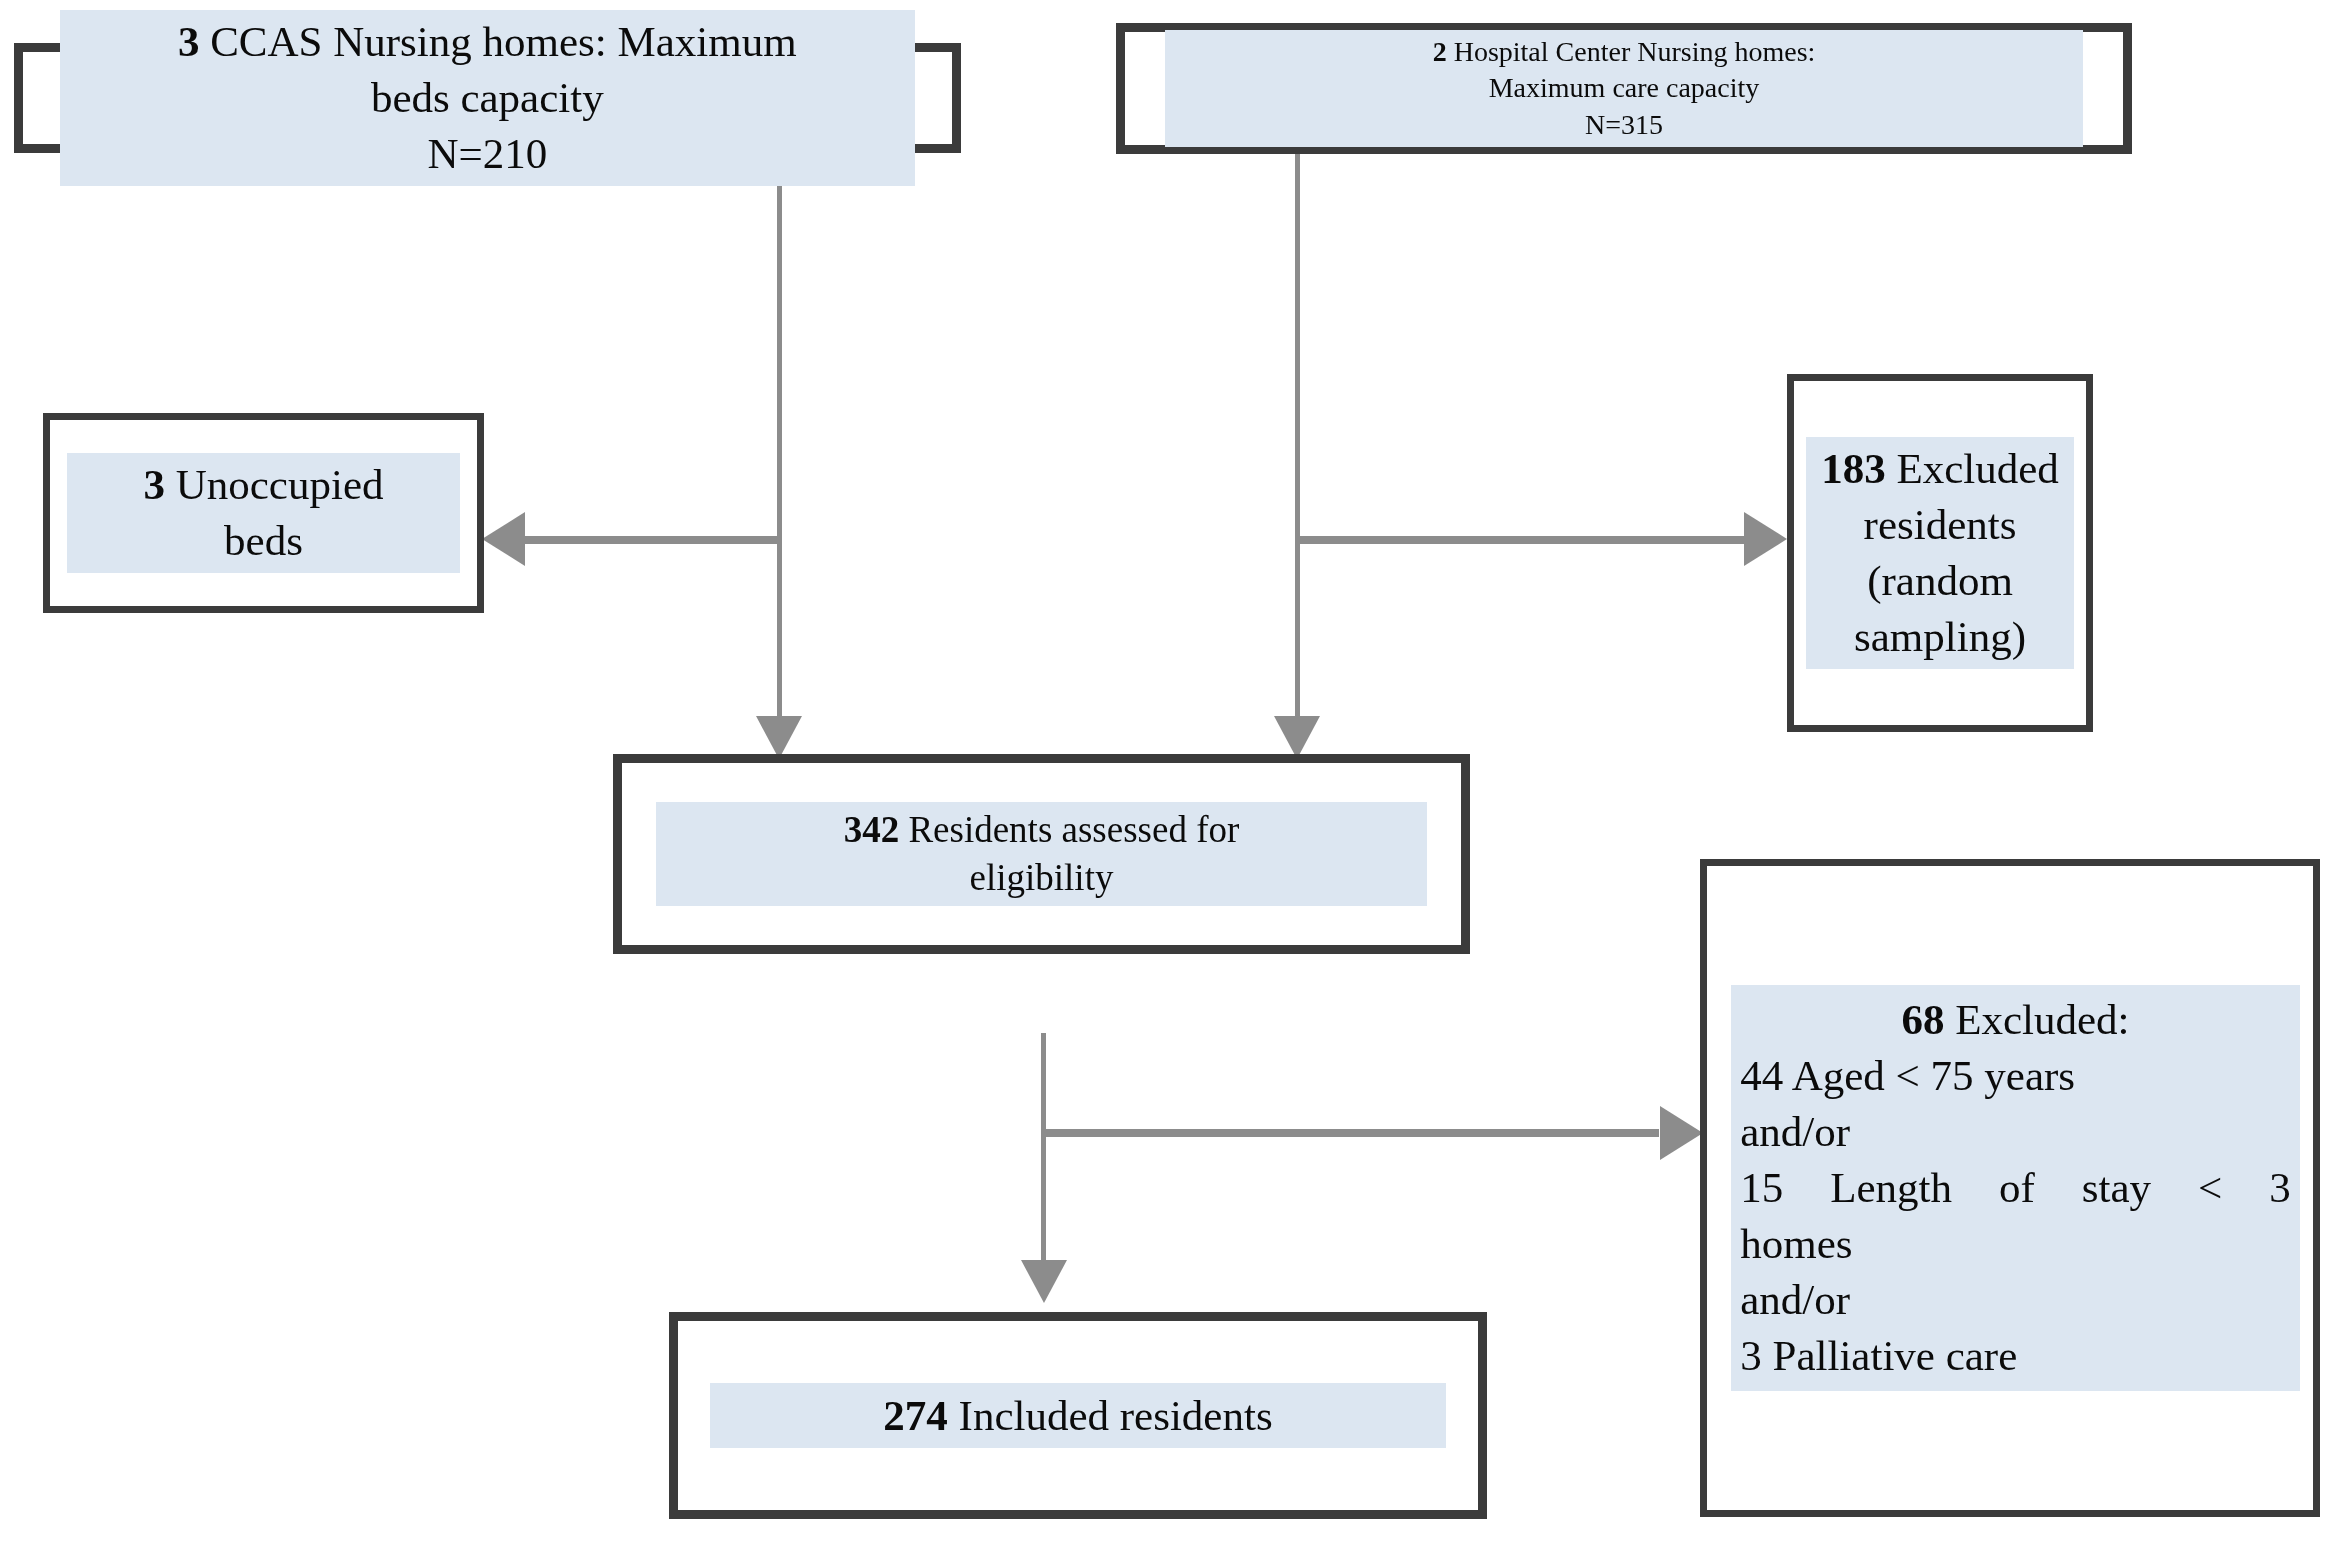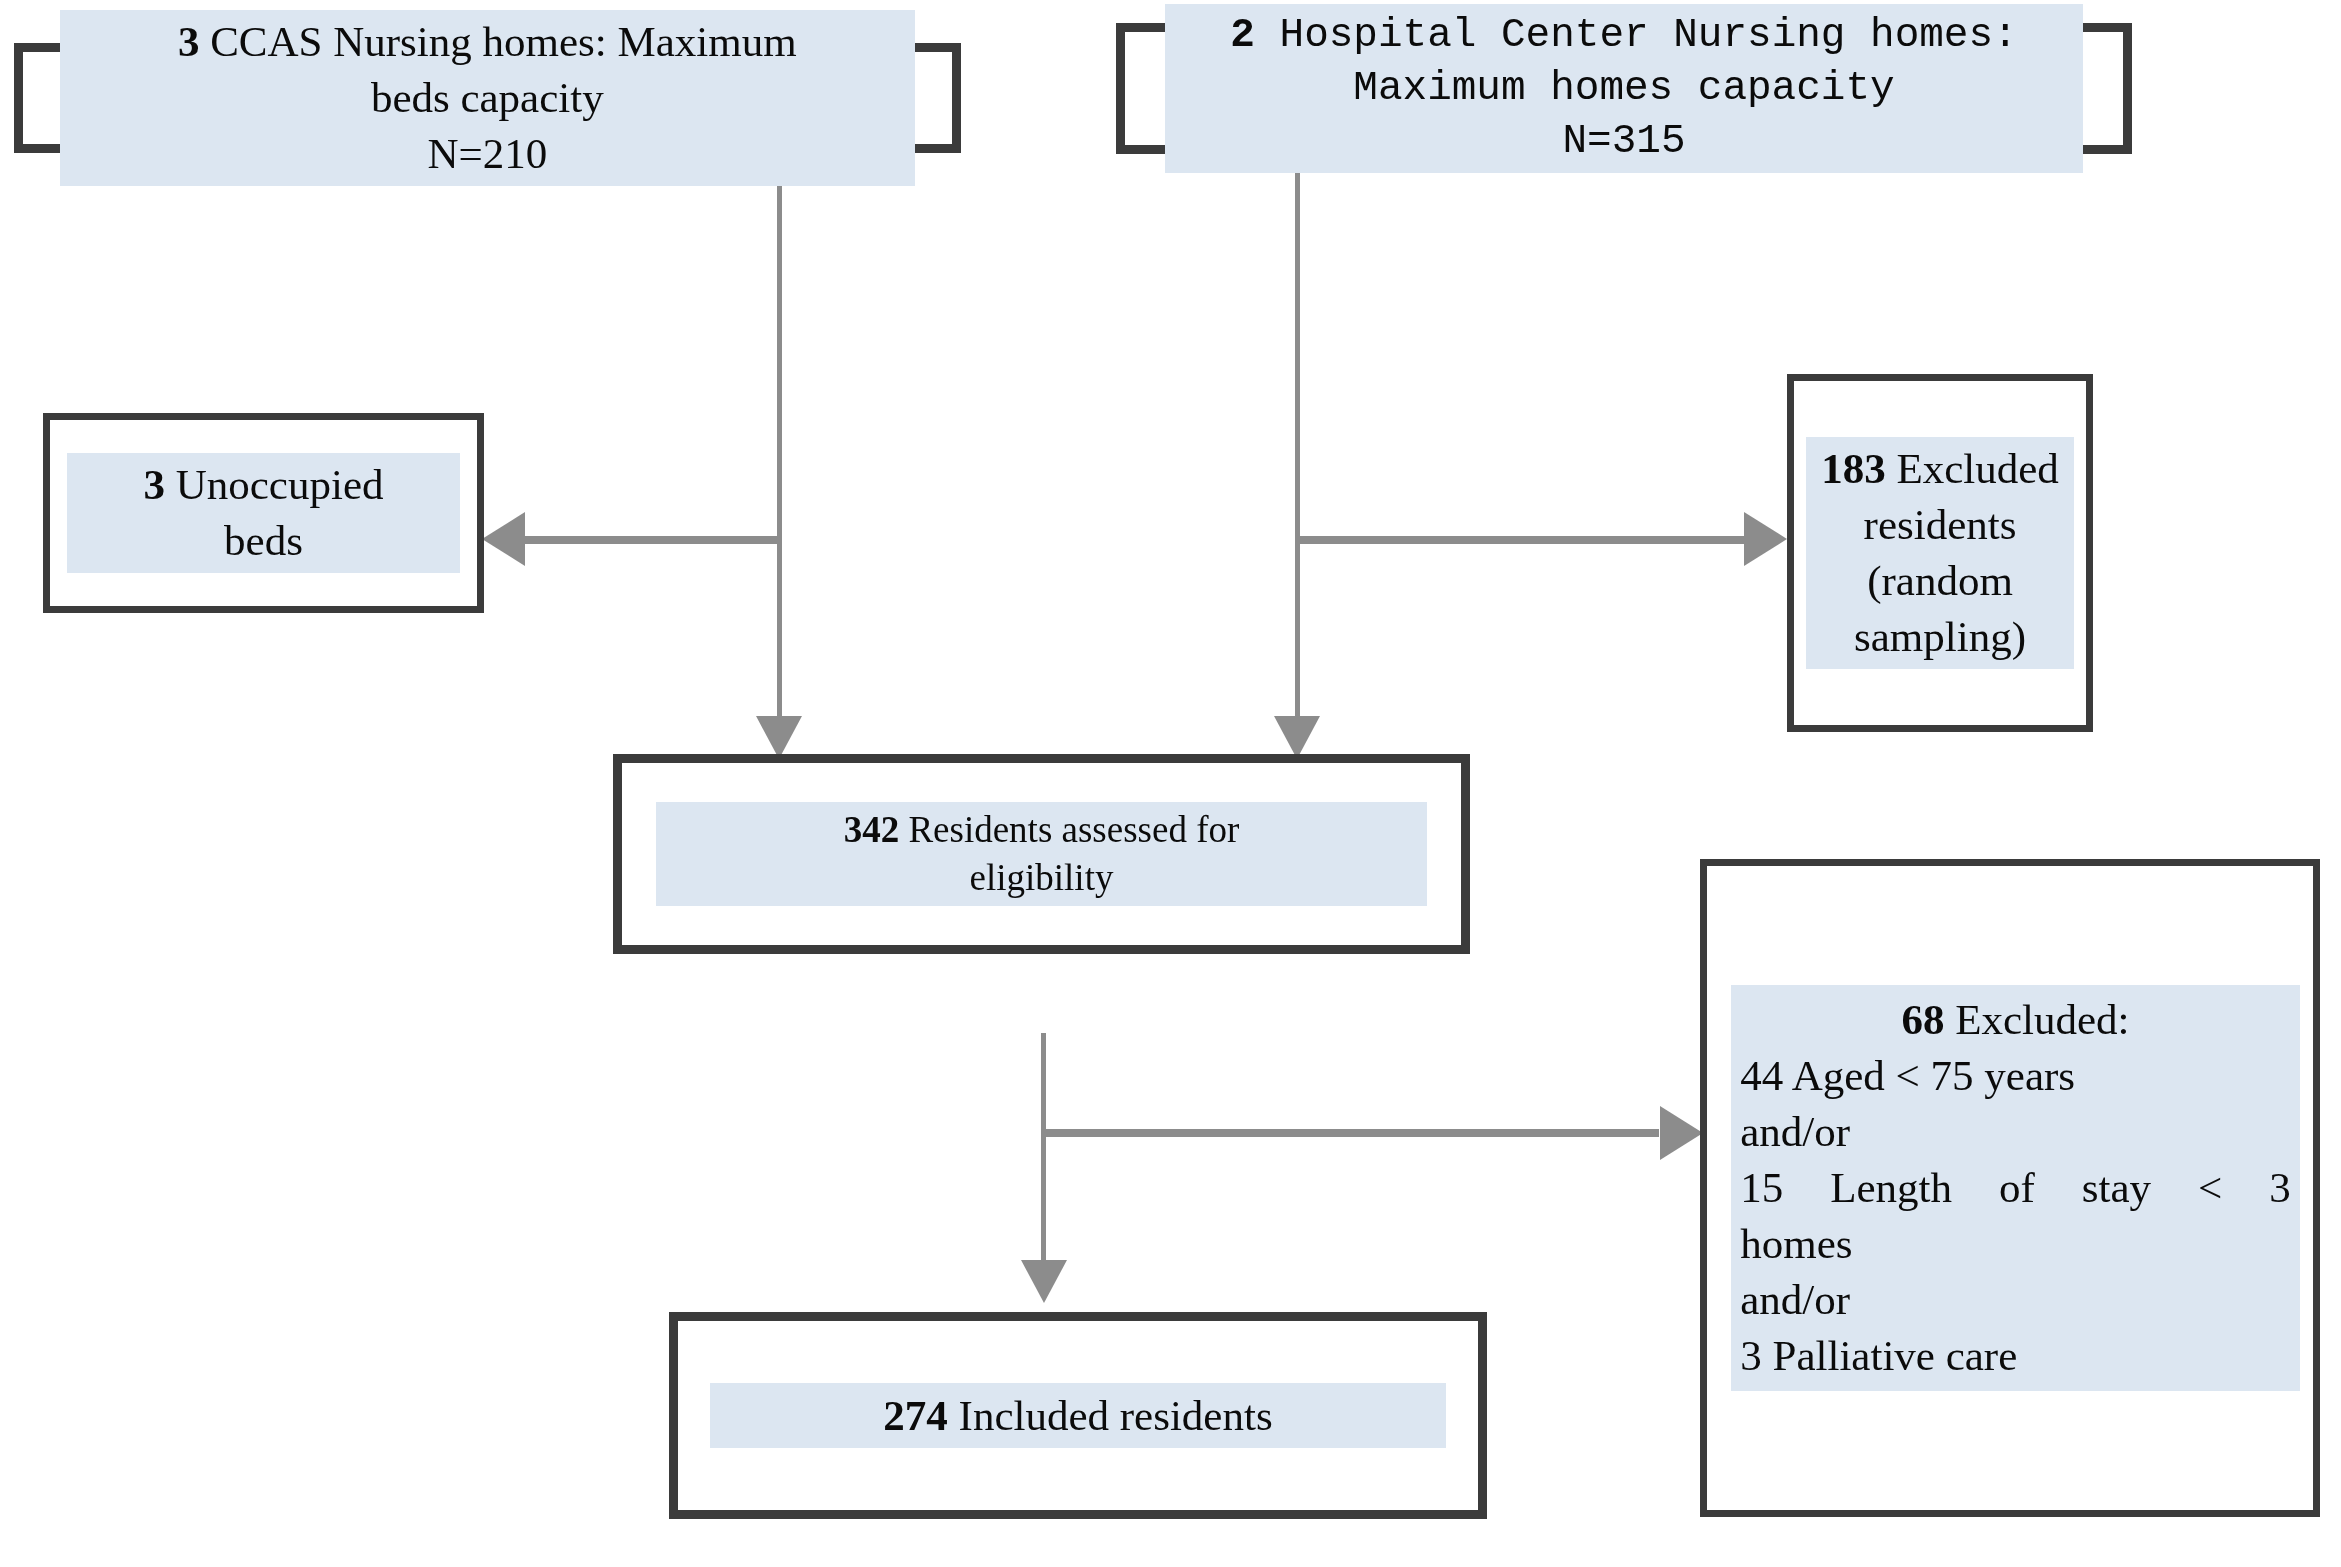--- a/index.html
+++ b/index.html
@@ -76,21 +76,21 @@
     border-top: 27.5px solid transparent;
     border-bottom: 27.5px solid transparent;
     border-left: 43px solid #8c8c8c;
   }
 
   
   #box-ccas       { left: 13.8px;   top: 43px;   width: 947px; height: 110px; }
   #box-ccas .hl   { font-size: 43px; }
 
   #box-hospital   { left: 1116px; top: 23px;   width: 1016px; height: 131px; }
-  #box-hospital .hl { font-size: 41px; font-family: Liberation Mono, monospace; }
+  #box-hospital .hl { font-size: 28px; }
 
   #box-unoccupied { left: 43px;   top: 413px;  width: 441px;  height: 200px; }
   #box-unoccupied .hl { font-size: 43px; }
 
   #box-excluded183{ left: 1787px; top: 374px;  width: 306px;  height: 358px; }
   #box-excluded183 .hl { font-size: 43px; }
 
   #box-assessed   { left: 613px;  top: 754px; width: 857px; height: 200px; }
   #box-assessed .hl { font-size: 37px; }
 
@@ -132,21 +132,21 @@
       <span>CCAS Nursing homes: Maximum</span><br>
       <span>beds capacity</span><br>
       <span>N=210</span>
     </div>
   </div>
 
   <div class="fbox" id="box-hospital">
     <div class="hl">
       <span class="num">2</span>
       <span>Hospital Center Nursing homes:</span><br>
-      <span>Maximum homes capacity</span><br>
+      <span>Maximum care capacity</span><br>
       <span>N=315</span>
     </div>
   </div>
 
   <div class="fbox thin" id="box-unoccupied">
     <div class="hl">
       <span class="num">3</span>
       <span>Unoccupied</span><br>
       <span>beds</span>
     </div>

